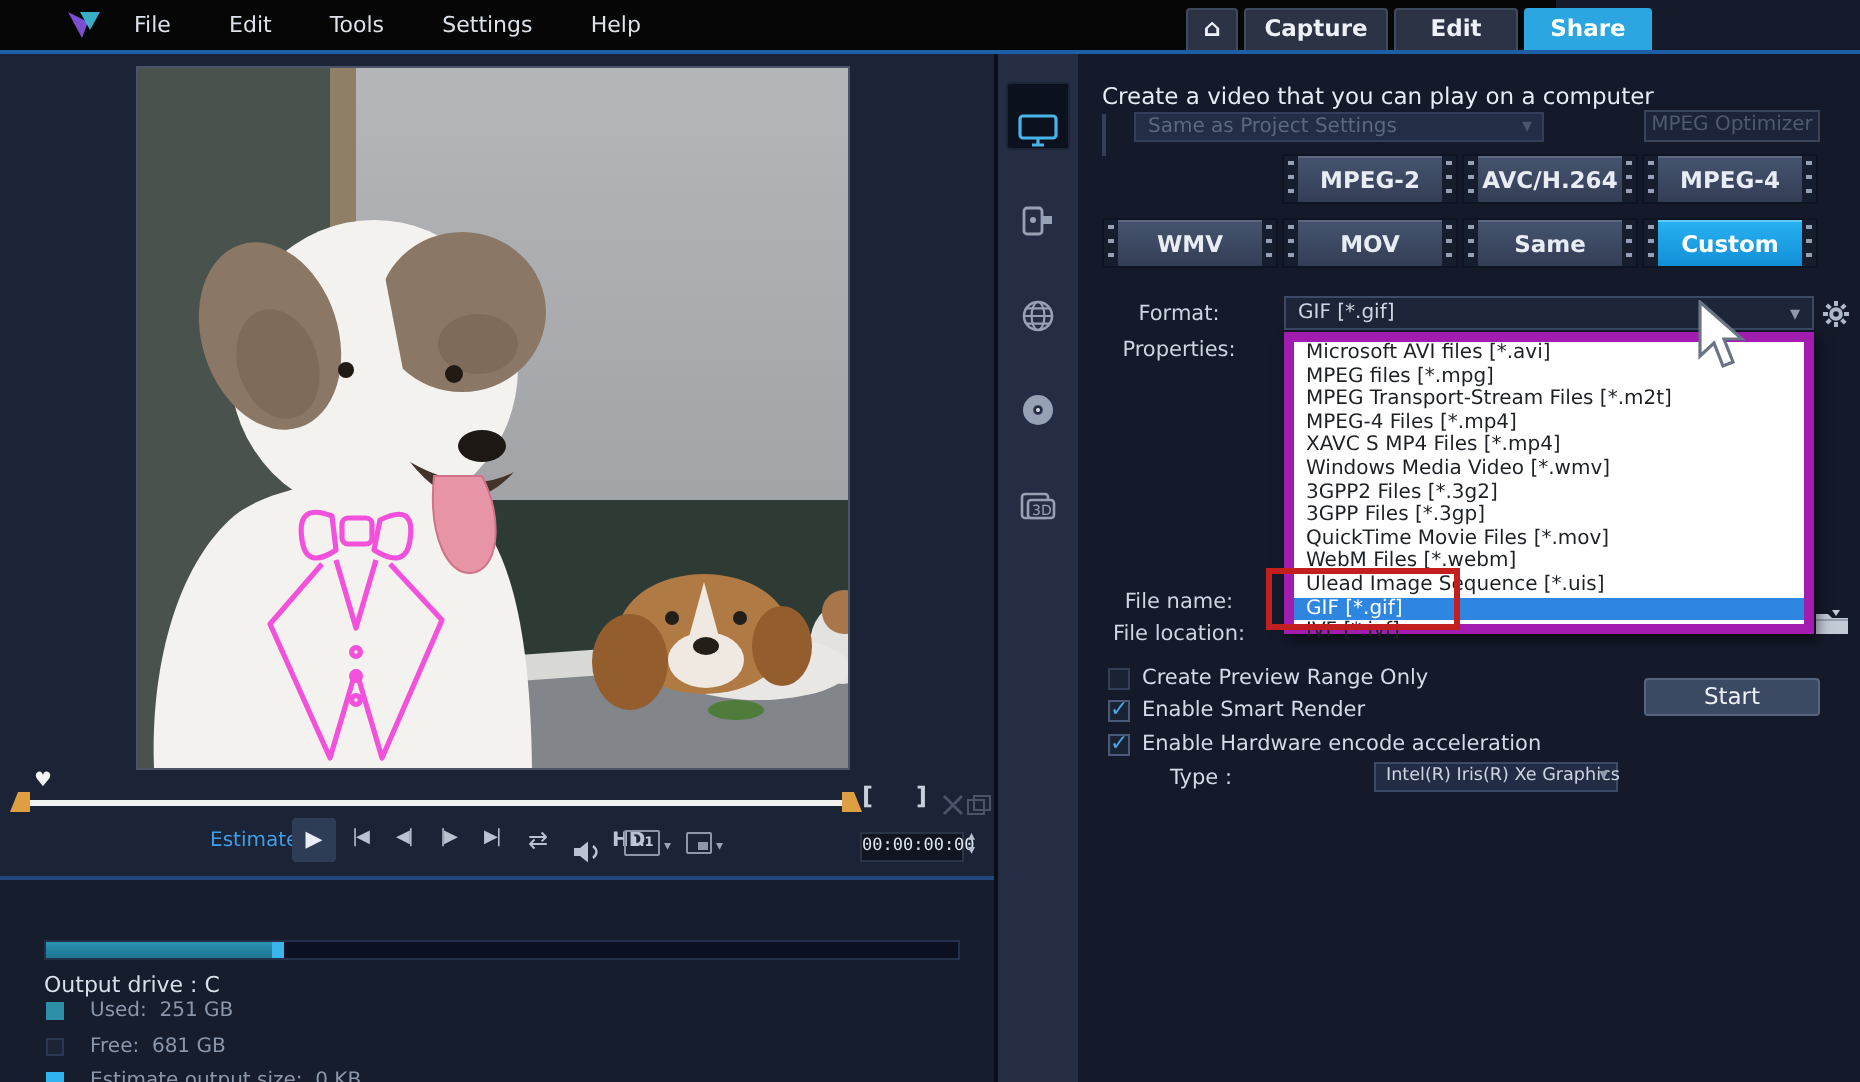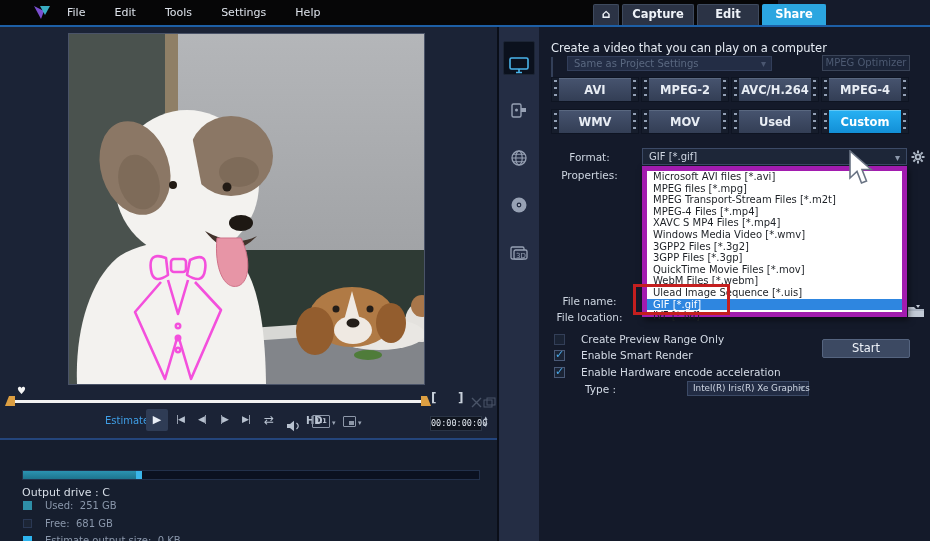--- a/index.html
+++ b/index.html
@@ -77,21 +77,21 @@
   #format-combo .dd { position:absolute; right:6px; top:1px; color:#8d99ac; }
   #gear { position:absolute; left:412px; top:122px; }
 
   #dropdown { position:absolute; left:143px; top:139px; width:265px; height:151px; background:#ffffff;
     border:5px solid #a21caf; box-shadow:2px 3px 6px rgba(0,0,0,.5); z-index:5; }
   .dd-row { height:11.6px; color:#1d2126; font-size:10px; line-height:11.6px; padding-left:6px; white-space:nowrap; overflow:hidden; }
   .dd-row.sel { background:#2e86e0; color:#fff; }
   #red-box { position:absolute; left:134px; top:257px; width:97px; height:31px; border:3px solid #c41f1f; z-index:7; }
 
   #folder-icon { position:absolute; left:408px; top:276px; z-index:2; }
-  .cb-row { position:absolute; left:55px; display:flex; align-items:center; gap:16px; }
+  .cb-row { position:absolute; left:55px; display:flex; align-items:center; gap:6px; }
   .cb-label { color:#d4dbe6; font-size:10.5px; }
   #type-select { position:absolute; left:188px; top:354px; width:122px; height:15px; background:#222c44; border:1px solid #3c4a66;
     color:#cfd6e2; font-size:8.8px; line-height:13px; padding-left:5px; white-space:nowrap; }
   #type-select .dd { position:absolute; right:4px; top:0; color:#8d99ac; }
   #start-btn { position:absolute; left:323px; top:312px; width:88px; height:19px; background:#3c4962; border:1px solid #55647f;
     border-radius:2px; color:#eef2f8; font-size:11.5px; text-align:center; line-height:17px; }
   #cursor { position:absolute; left:349px; top:123px; z-index:9; }
 </style>
 </head>
 <body>
@@ -283,25 +283,20 @@
 
     <div id="share-heading">Create a video that you can play on a computer</div>
 
     <span class="chk dim abs" style="left:52px; top:31px;"></span>
     <div id="proj-settings">
       <span>Same as Project Settings</span><span class="dd">▾</span>
     </div>
     <div id="mpeg-opt">MPEG Optimizer</div>
 
     
-    <div class="fmt-btn" style="left:52px; top:50px;">
-        <span class="sprk"></span>
-        <span class="fmt-body">AVI</span>
-        <span class="sprk"></span>
-      </div>
     <div class="fmt-btn" style="left:142px; top:50px;">
         <span class="sprk"></span>
         <span class="fmt-body">MPEG-2</span>
         <span class="sprk"></span>
       </div>
     <div class="fmt-btn" style="left:232px; top:50px;">
         <span class="sprk"></span>
         <span class="fmt-body">AVC/H.264</span>
         <span class="sprk"></span>
       </div>
@@ -315,21 +310,21 @@
         <span class="fmt-body">WMV</span>
         <span class="sprk"></span>
       </div>
     <div class="fmt-btn" style="left:142px; top:82px;">
         <span class="sprk"></span>
         <span class="fmt-body">MOV</span>
         <span class="sprk"></span>
       </div>
     <div class="fmt-btn" style="left:232px; top:82px;">
         <span class="sprk"></span>
-        <span class="fmt-body">Used</span>
+        <span class="fmt-body">Same</span>
         <span class="sprk"></span>
       </div>
     <div class="fmt-btn active" style="left:322px; top:82px;">
         <span class="sprk"></span>
         <span class="fmt-body">Custom</span>
         <span class="sprk"></span>
       </div>
 
     
     <span class="rlabel" style="left:48px; top:124px;">Format:</span>

